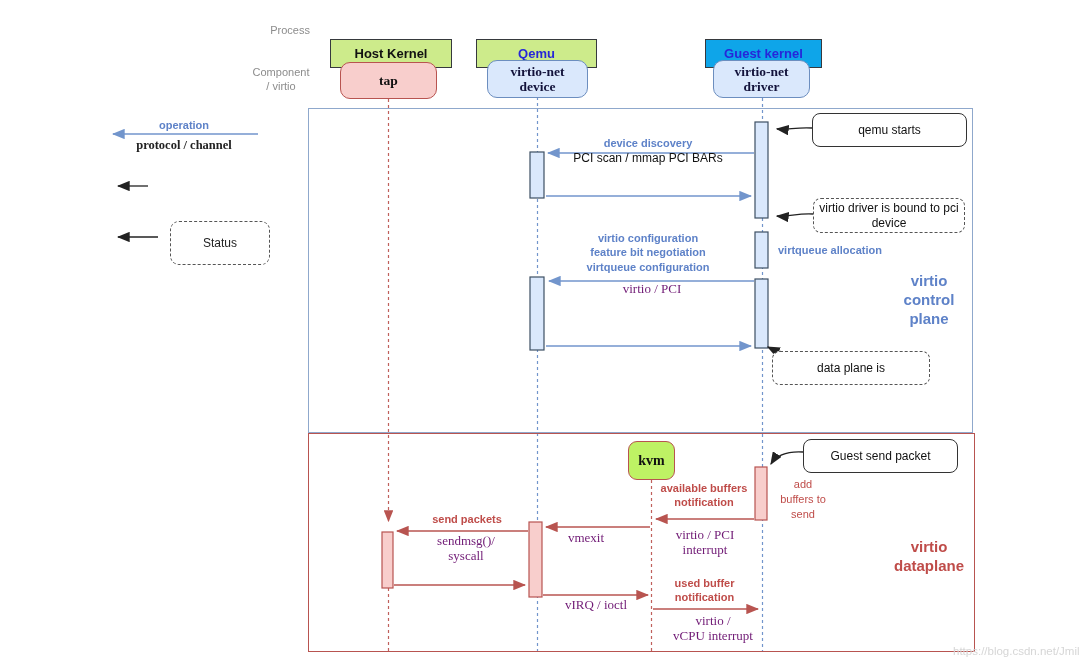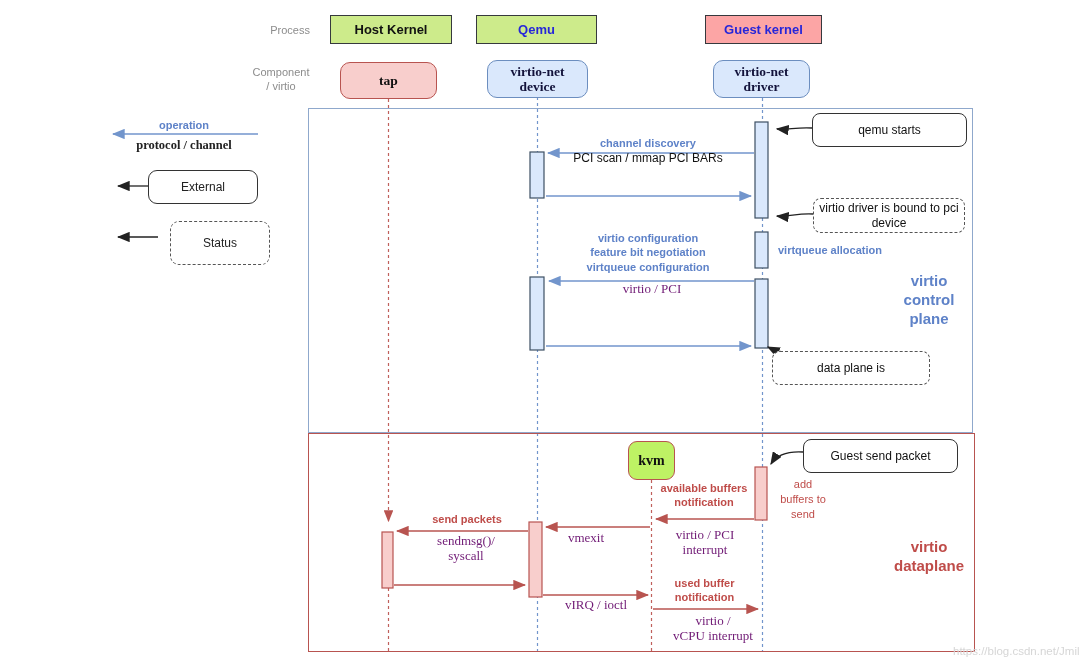--- a/index.html
+++ b/index.html
@@ -1,21 +1,21 @@
 <!DOCTYPE html>
 <html><head>
 <meta charset="utf-8">
 <style>
   html,body { margin:0; padding:0; background:#fff; }
   .stage { position:relative; width:1080px; height:664px; background:#ffffff;
            font-family:"Liberation Sans",sans-serif; overflow:hidden; }
   .abs { position:absolute; box-sizing:border-box; }
   .cbox { display:flex; align-items:center; justify-content:center; text-align:center; }
-  .proc { border:1.6px solid #36393d; font-weight:bold; font-size:13px; color:#111; background:#cdeb8b; }
-  .proc.yellow { background:#fca5a5; }
+  .proc { border:1.6px solid #36393d; font-weight:bold; font-size:13px; color:#111; background:#cdeb8b;margin-top:24px; }
+  .proc.yellow { background:#0ea5e9; }
   .blue-txt { color:#2626d9; }
   .comp { border-radius:10px; font-weight:bold; font-size:13.5px; line-height:1.12;
           font-family:"Liberation Serif","DejaVu Serif",serif; }
   .comp.pink { background:#f8cecc; border:1.4px solid #b85450; color:#111; }
   .comp.blue { background:#dae8fc; border:1.4px solid #6c8ebf; color:#13133b; }
   .rowlbl { color:#8c8c8c; font-size:11px; line-height:1.3; }
   .note { background:#fff; border-radius:8px; font-size:12px; color:#111; line-height:1.2; padding:16px 4px; }
   .solidnote { border:1.7px solid #333; }
   .dashnote { border:1.2px dashed #555; }
   .planebox { border:1px solid; background:transparent; }
@@ -102,24 +102,23 @@
   <div class="abs cbox proc" style="left:330px;top:15px;width:122px;height:29px">Host Kernel</div>
   <div class="abs cbox proc blue-txt" style="left:476px;top:15px;width:121px;height:29px">Qemu</div>
   <div class="abs cbox proc yellow blue-txt" style="left:705px;top:15px;width:117px;height:29px">Guest kernel</div>
 
   <div class="abs cbox comp pink" style="left:340px;top:62px;width:97px;height:37px">tap</div>
   <div class="abs cbox comp blue" style="left:487px;top:60px;width:101px;height:38px;padding:0 14px">virtio-net device</div>
   <div class="abs cbox comp blue" style="left:713px;top:60px;width:97px;height:38px;padding:0 16px">virtio-net driver</div>
 
   <div class="abs op opblue" style="left:134px;top:118px;width:100px">operation</div>
   <div class="abs legserif" style="left:119px;top:138px;width:130px;text-align:center">protocol / channel</div>
-  <div class="abs cbox note solidnote legendtxt" style="left:148px;top:170px;width:110px;height:33px;border-radius:9px">External</div>
   <div class="abs cbox note dashnote legendtxt" style="left:170px;top:221px;width:100px;height:44px;border-radius:9px">Status</div>
 
-  <div class="abs op opblue" style="left:568px;top:136px;width:160px">channel discovery</div>
+  <div class="abs op opblue" style="left:568px;top:136px;width:160px">device discovery</div>
   <div class="abs" style="left:548px;top:151px;width:200px;font-size:12px;color:#111;text-align:center">PCI scan / mmap PCI BARs</div>
 
   <div class="abs op opblue" style="left:568px;top:231px;width:160px">
     <span style="display:block">virtio configuration</span>
     <span style="display:block">feature bit negotiation</span>
     <span style="display:block">virtqueue configuration</span>
   </div>
   <div class="abs proto" style="left:592px;top:282px;width:120px">virtio / PCI</div>
 
   <div class="abs op opblue nowrap" style="left:778px;top:243px;text-align:left">virtqueue allocation</div>

